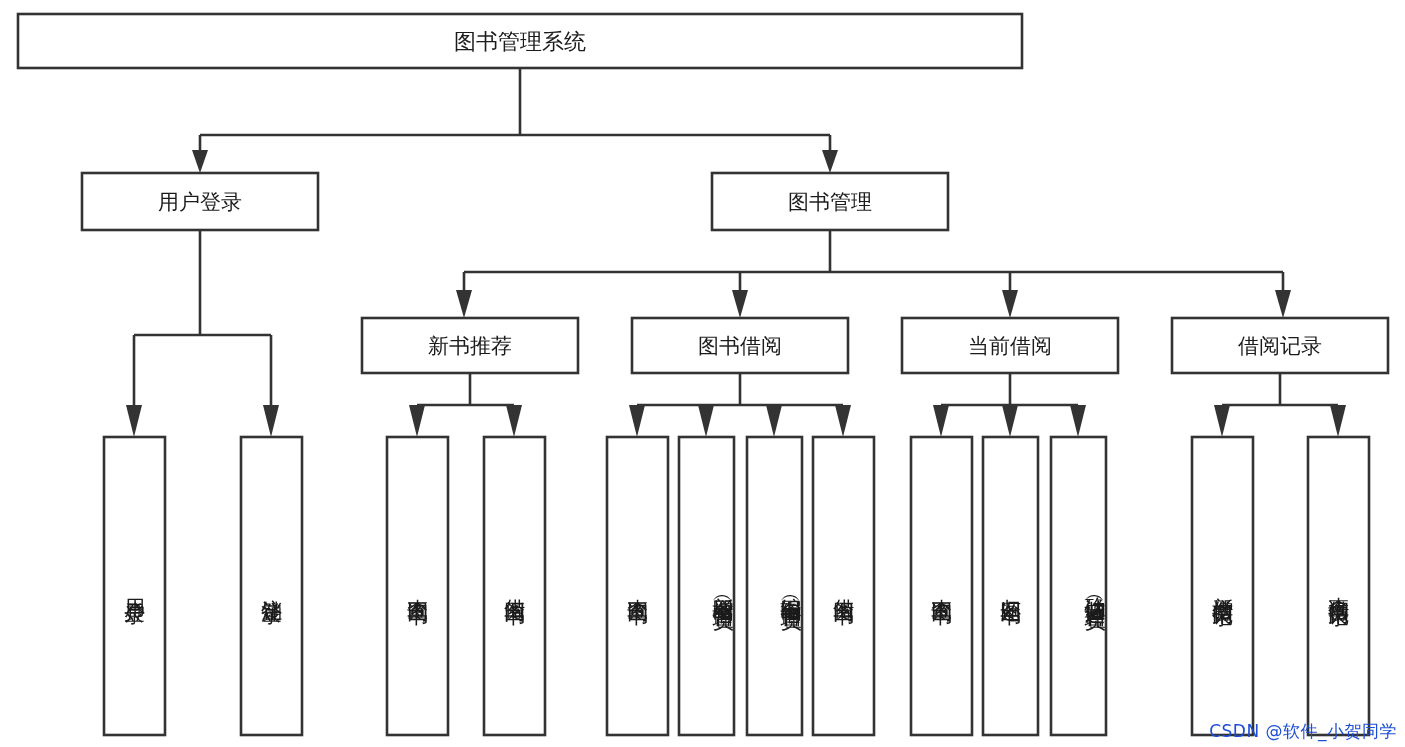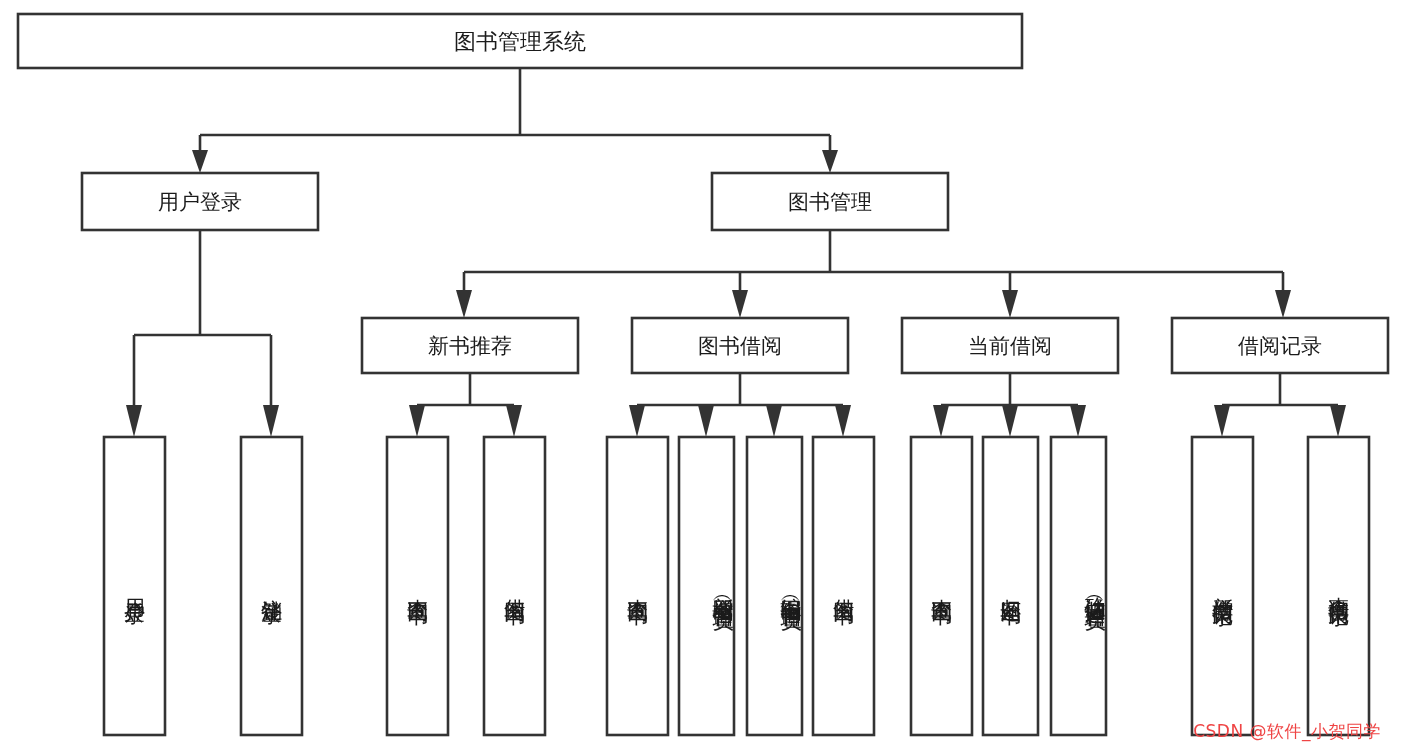--- a/index.html
+++ b/index.html
@@ -68,25 +68,25 @@
     color: #1b1b1b;
     letter-spacing: 2px;
     display: flex;
     align-items: center;
     justify-content: center;
     white-space: nowrap;
     pointer-events: none;
   }
   #watermark {
     position: absolute;
-    right: 24px;
+    right: 8px;
     bottom: 4px;
     font-family: "DejaVu Sans", "Liberation Sans", sans-serif;
     font-size: 17px;
-    color: #ef4444;
+    color: #1d4ed8;
     letter-spacing: 0.5px;
     white-space: nowrap;
   }
 </style>
 </head>
 <body>
 
 <div id="diagram-root">
 
   <svg id="tree-svg" viewBox="0 0 1405 747" xmlns="http://www.w3.org/2000/svg">

